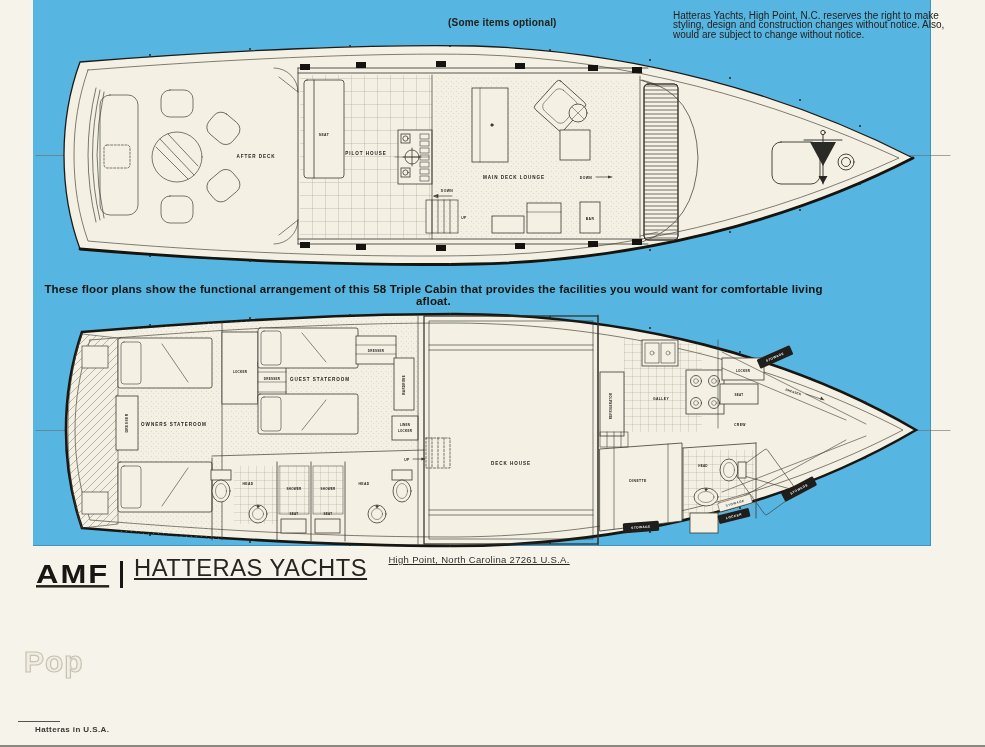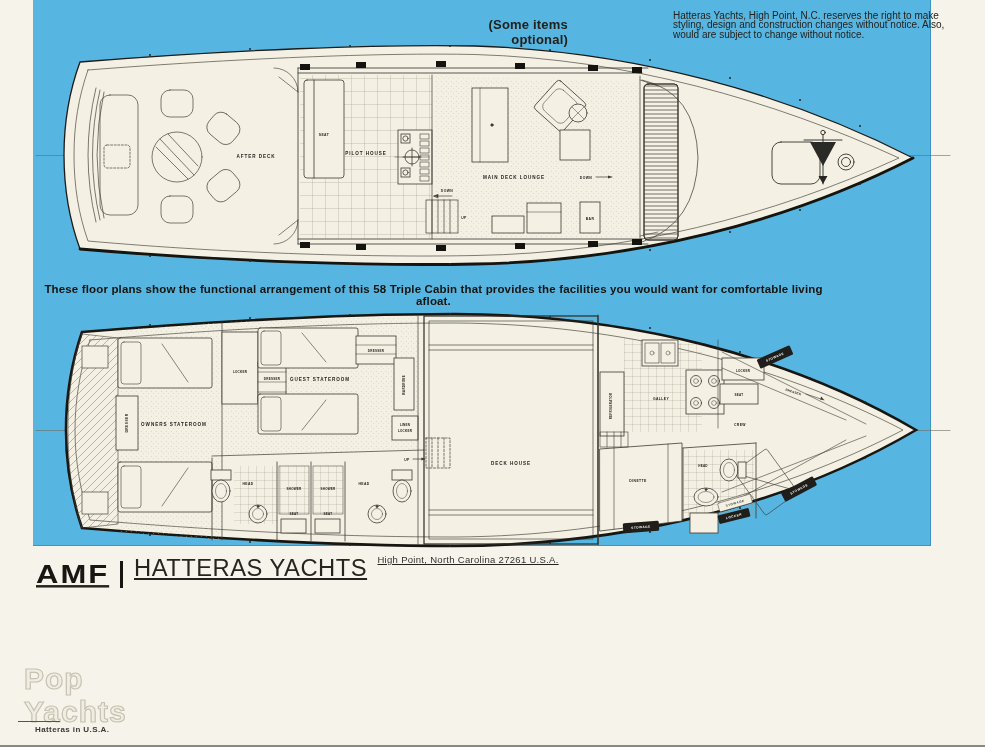--- a/index.html
+++ b/index.html
@@ -6,22 +6,22 @@
   body{
     width:985px;height:747px;position:relative;overflow:hidden;
     background:#f6f3ea;
     font-family:"Liberation Sans",sans-serif;color:#24221e;
   }
   .blue-panel{
     position:absolute;left:33px;top:0;width:897px;height:545px;
     background:#57b5e1;border-right:1px solid #3f93bf;border-bottom:1px solid #3f93bf;
   }
   .optional-note{
-    position:absolute;left:448px;top:17px;width:120px;text-align:right;
-    font-size:13px;font-weight:700;color:#20201c;letter-spacing:.2px;
+    position:absolute;left:448px;top:17px;width:120px;text-align:left;
+    font-size:10px;font-weight:700;color:#20201c;letter-spacing:.2px;
   }
   .disclaimer{
     position:absolute;left:673px;top:11px;width:290px;
     font-size:10px;line-height:9.4px;color:#23221e;font-weight:500;
   }
   .caption{
     position:absolute;left:33px;top:283px;width:801px;text-align:center;
     font-size:11.5px;font-weight:700;color:#15140f;letter-spacing:.15px;
   }
   .plan-svg{position:absolute;left:0;top:0;width:985px;height:747px;}
@@ -40,26 +40,26 @@
   }
   .footer-divider{
     width:3px;height:27px;background:#171612;margin:0 11px;align-self:flex-end;
     position:relative;top:-2px;
   }
   .hatteras{
     font-size:24.5px;font-weight:400;color:#26251f;letter-spacing:.5px;
     transform:scaleX(.97);transform-origin:left bottom;white-space:nowrap;
   }
   .address{
-    font-size:9.5px;color:#33312c;margin-left:3px;letter-spacing:.3px;white-space:nowrap;
+    font-size:9.5px;color:#33312c;margin-left:14px;letter-spacing:.3px;white-space:nowrap;
   }
   .watermark{
     position:absolute;left:24px;top:645px;
     font-size:30px;line-height:33px;font-weight:700;letter-spacing:1px;
-    color:#f0ede2;margin-top:17px;-webkit-text-stroke:1.2px #c7c2b2;
+    color:#f0ede2;-webkit-text-stroke:1.2px #c7c2b2;
   }
   .printed-line{position:absolute;left:18px;top:721px;width:42px;height:1px;background:#55534d;}
   .printed{
     position:absolute;left:35px;top:725px;font-size:8px;font-weight:700;color:#3a3833;
     letter-spacing:.4px;
   }
   .page-bottom-edge{position:absolute;left:0;bottom:0;width:100%;height:2px;background:#8b897f;}
 </style>
 </head>
 <body>
@@ -482,18 +482,17 @@
 
 <div class="footer">
   <span class="amf">AMF</span>
   <span class="footer-divider"></span>
   <span class="hatteras">HATTERAS YACHTS</span>
   <span class="address">High Point, North Carolina 27261 U.S.A.</span>
 </div>
 
 <div class="watermark">
   <div>Pop</div>
-  <div>Yachts</div>
 </div>
 
 <div class="printed-line"></div>
 <div class="printed">Hatteras in U.S.A.</div>
 <div class="page-bottom-edge"></div>
 
 </body></html>

